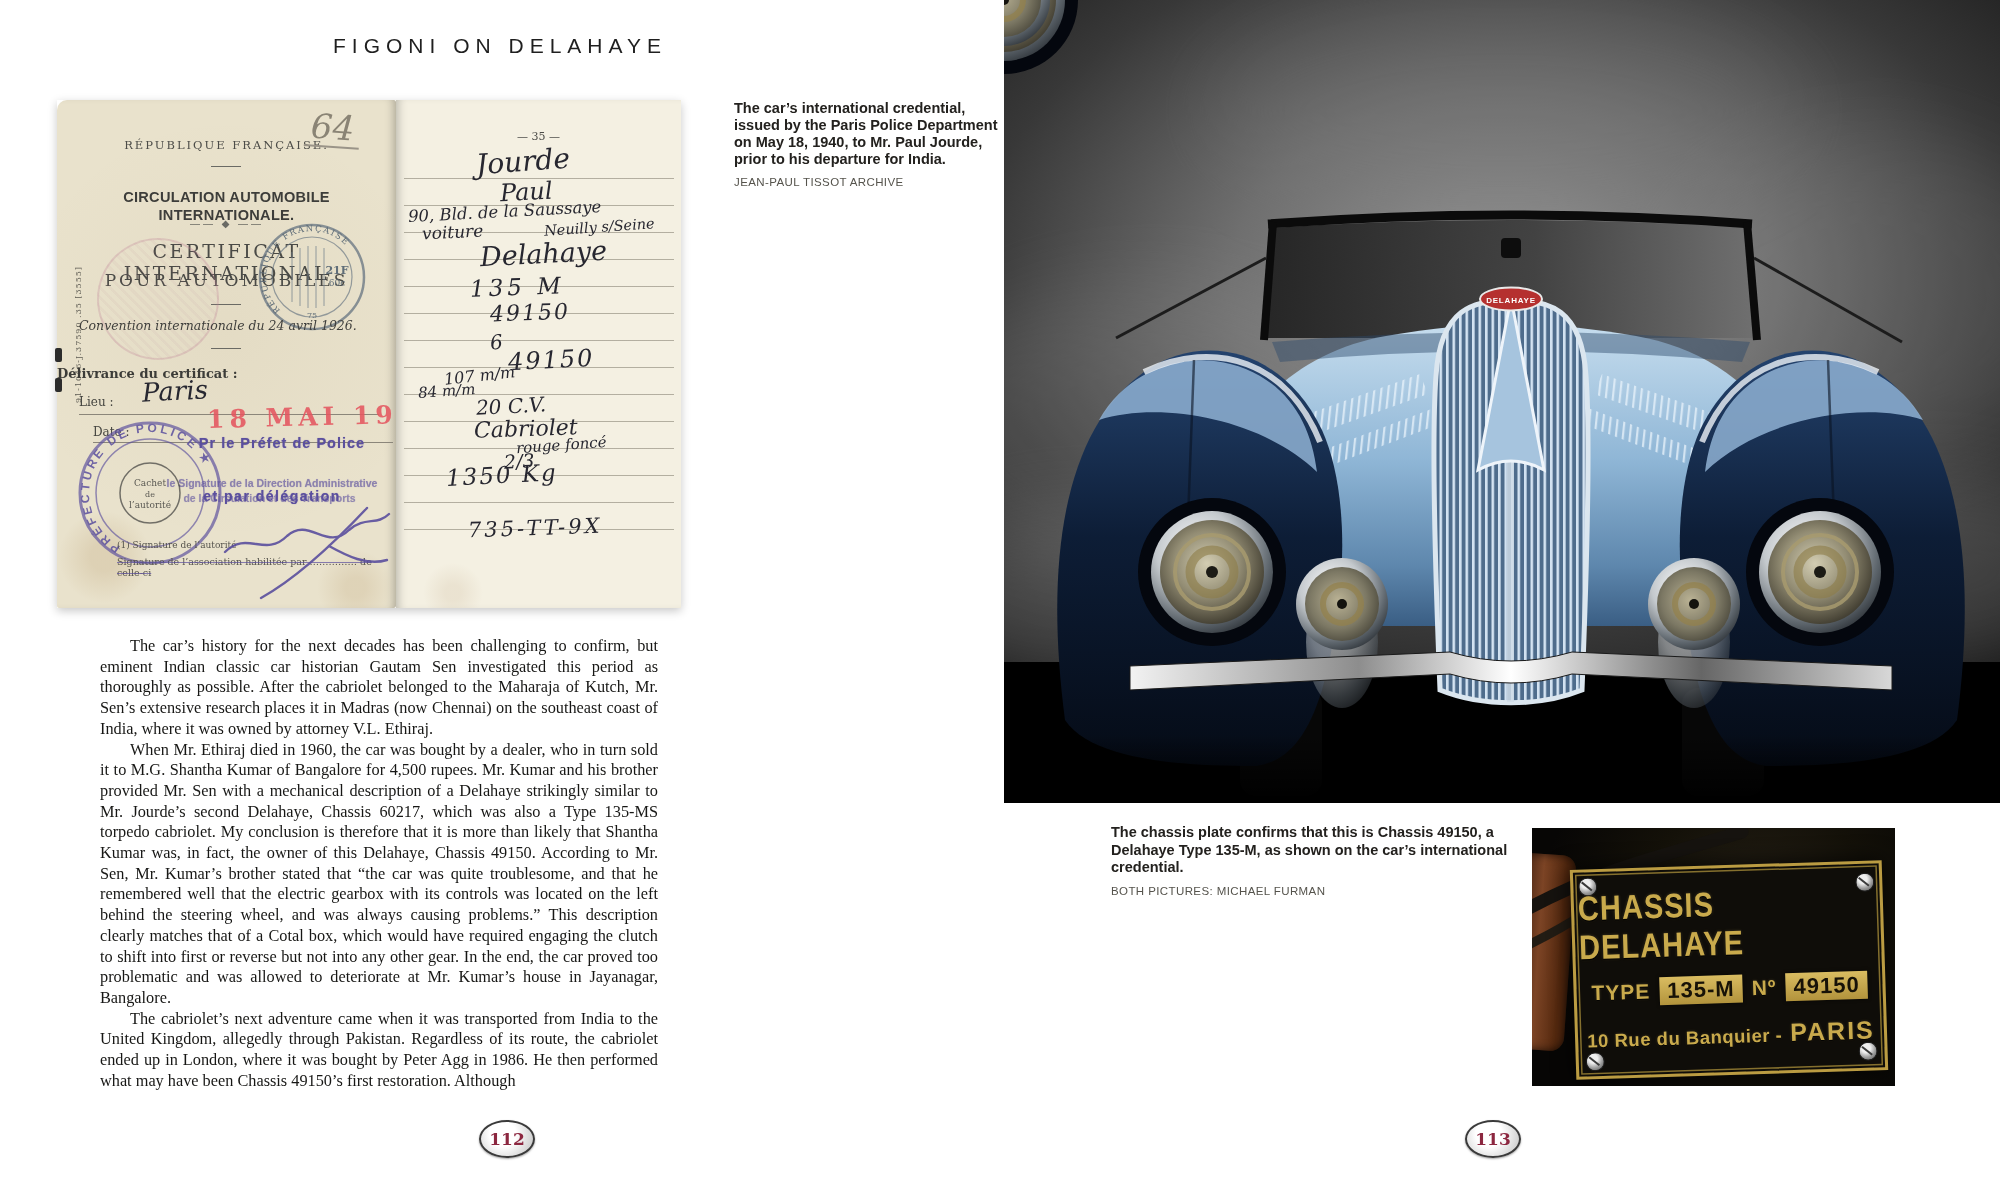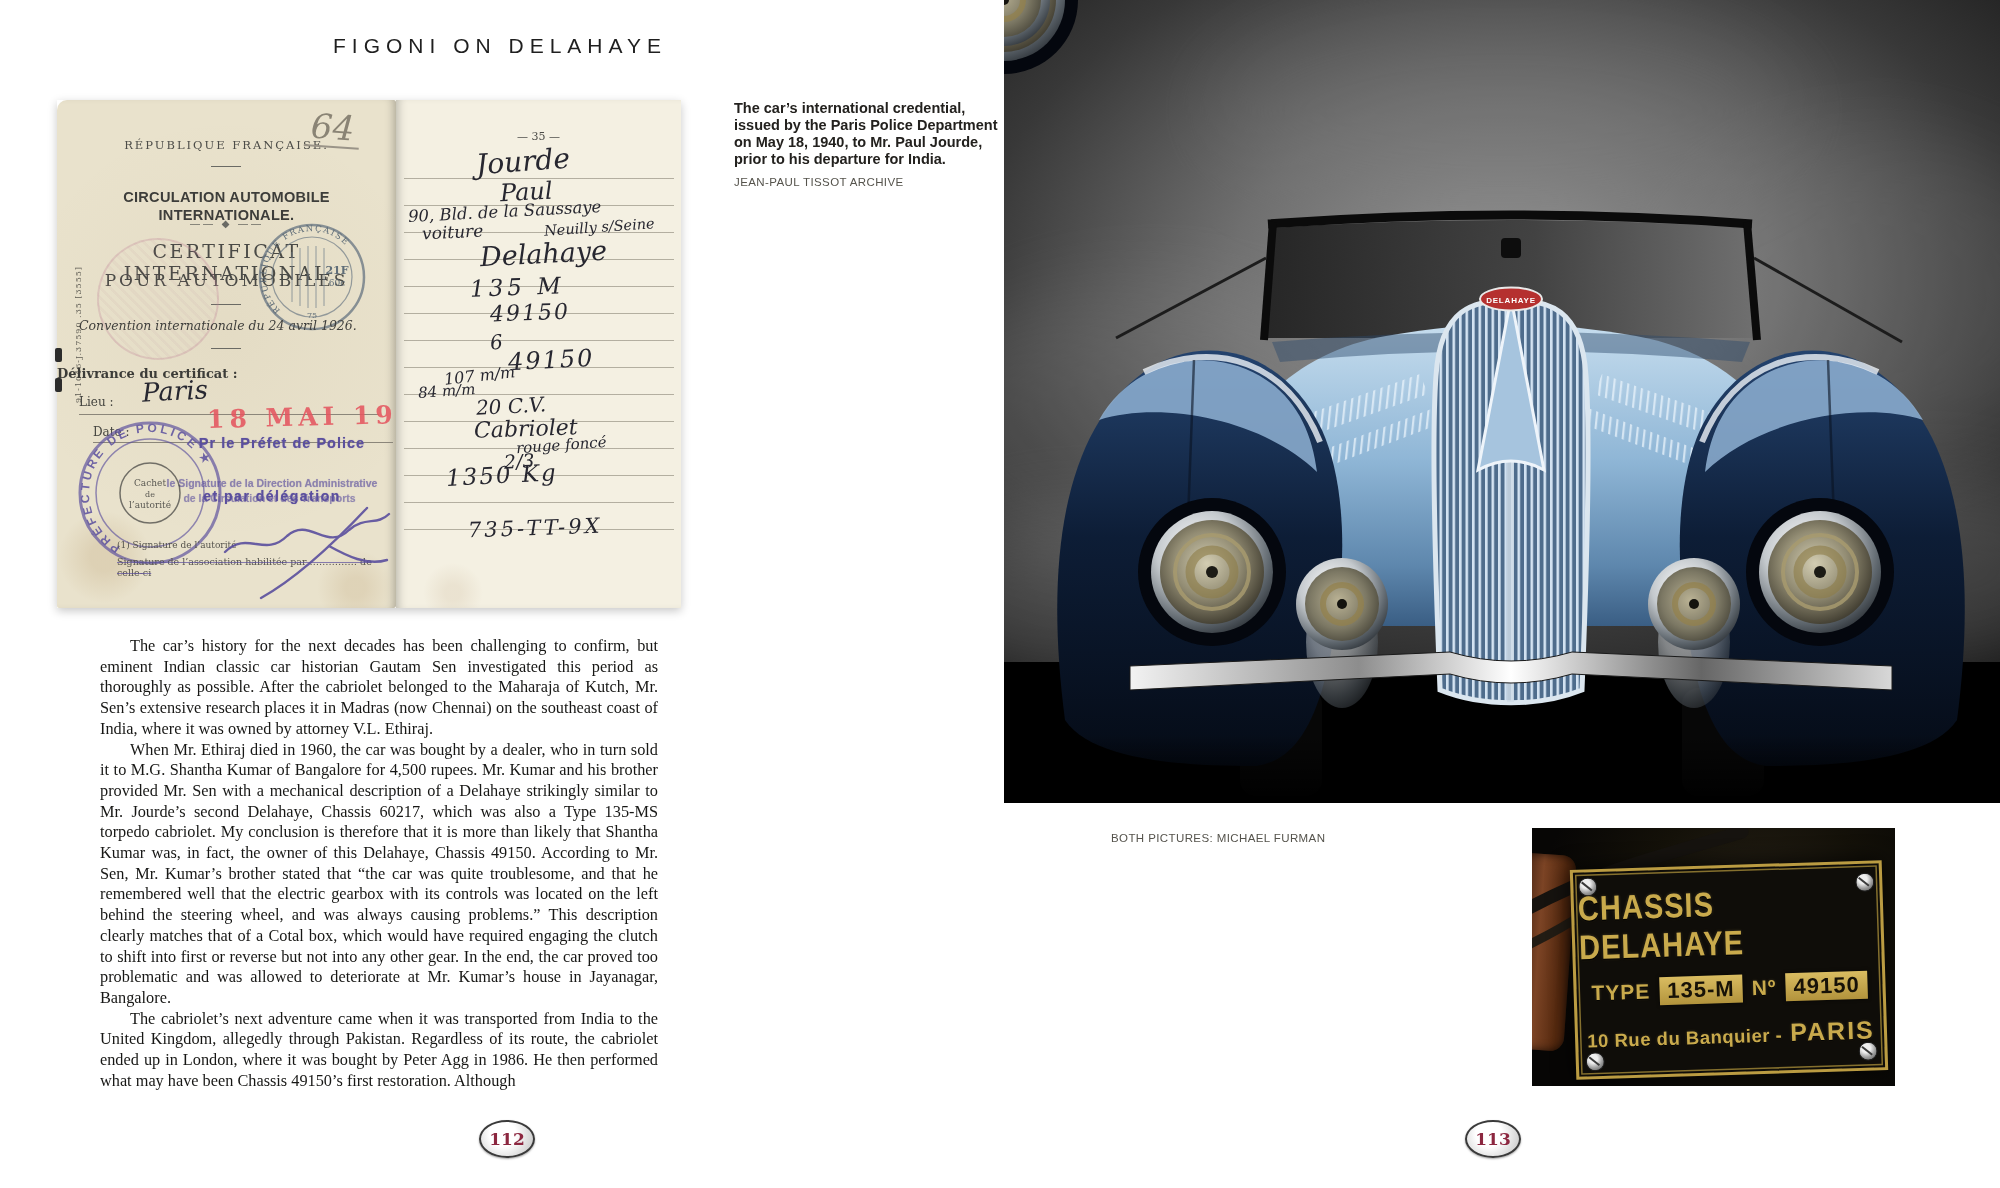--- a/index.html
+++ b/index.html
@@ -368,20 +368,21 @@
     </g>
     <use href="#slamp" x="338" y="604"></use>
     <use href="#slamp" x="690" y="604"></use>
 
     <path d="M126,666 L446,652 Q507,670 568,652 L888,666 L888,690 L568,674 Q507,692 446,674 L126,690 Z" fill="url(#chrH)" stroke="#1a1a1a" stroke-width="1"></path>
     <rect x="0" y="735" width="996" height="68" fill="url(#fadeB)"></rect>
   </svg>
 </div>
 
 <aside class="abs cap cap-right">
+  <p>The chassis plate confirms that this is Chassis 49150, a Delahaye Type 135-M, as shown on the car’s international credential.</p>
   <div class="credit">BOTH PICTURES: MICHAEL FURMAN</div>
 </aside>
 
 <div class="abs platephoto">
   <div class="strap"></div>
   <svg class="abs" style="left:0;top:0" width="363" height="258" viewBox="0 0 363 258">
     <path d="M-10,84 C60,44 130,28 210,4" fill="none" stroke="#16130f" stroke-width="13" stroke-linecap="round"></path>
     <path d="M-10,120 C40,96 70,76 96,48" fill="none" stroke="#221c14" stroke-width="9" stroke-linecap="round"></path>
   </svg>
   <div class="plate">

